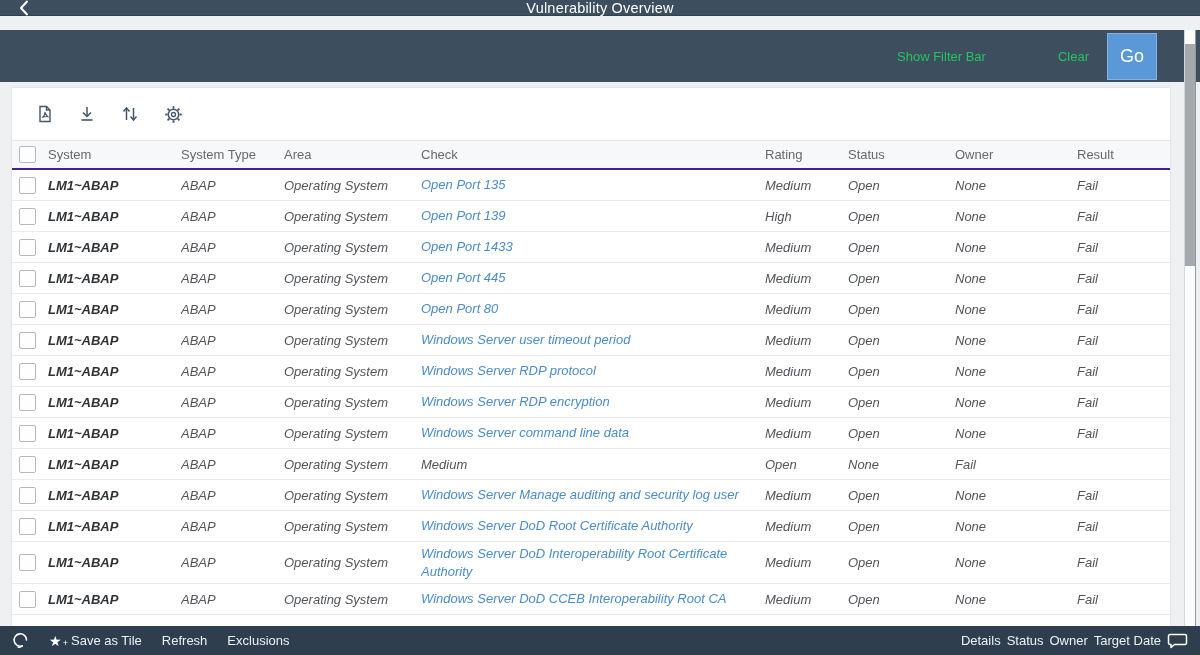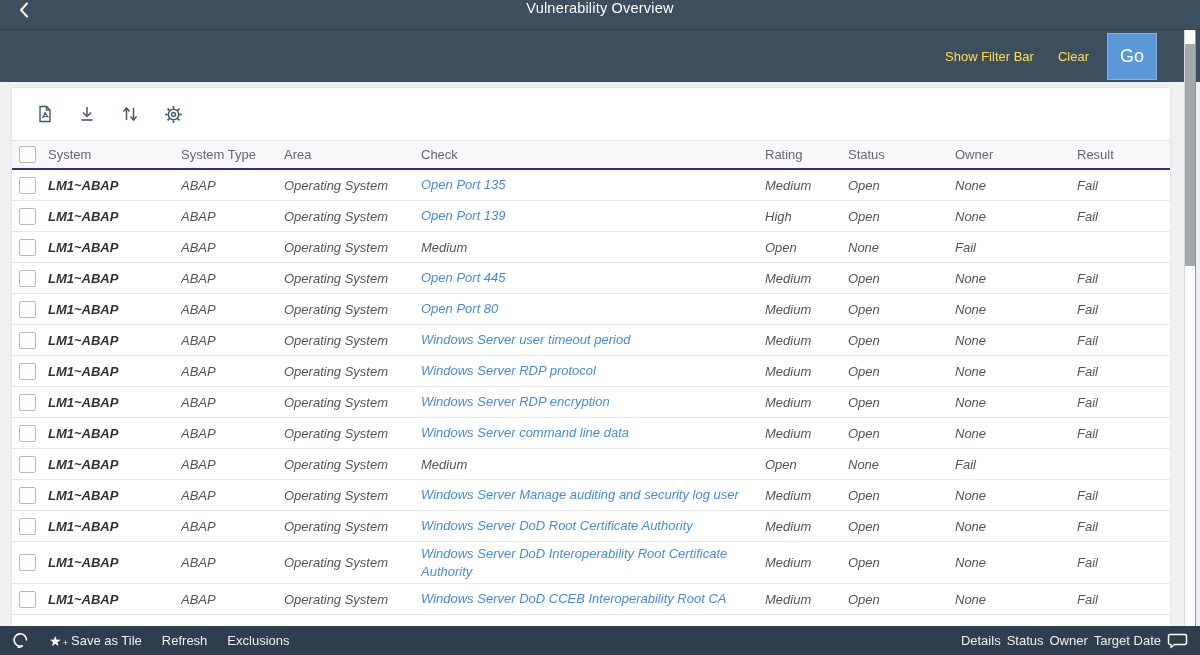--- a/index.html
+++ b/index.html
@@ -4,36 +4,36 @@
 <style>
   html,body{margin:0;padding:0;}
   body{
     width:1200px;height:655px;overflow:hidden;position:relative;
     font-family:"Liberation Sans", sans-serif;
     background:#eef0f1;
     -webkit-font-smoothing:antialiased;
   }
   
   .shell{
-    position:absolute;top:0;left:0;width:1200px;height:30px;
-    background:var(--shell-bg);display:flex;align-items:flex-start;
+    position:absolute;top:0;left:0;width:1200px;height:16px;
+    background:var(--shell-bg);display:flex;align-items:center;
     border-bottom:1px solid rgba(0,0,0,.18);box-sizing:border-box;text-decoration:underline;
   }
   .back-btn{margin-left:14px;width:20px;height:20px;display:flex;align-items:center;justify-content:center;cursor:pointer;}
   .shell-title{
     position:absolute;left:0;right:0;text-align:center;
     color:#fff;font-size:14.5px;letter-spacing:.2px;
   }
   
   .filterbar{
     position:absolute;top:30px;left:0;width:1200px;height:52px;
     background:var(--shell-bg);display:flex;align-items:center;justify-content:flex-end;
     padding-right:43px;box-sizing:border-box;gap:24px;
   }
-  .fb-link{color:#fde047;font-size:13px;cursor:pointer;}
+  .fb-link{color:#22c55e;font-size:13px;cursor:pointer;margin-left:48px;}
   .go-btn{
     background:var(--go-bg);color:#fff;font-size:18px;border:1px solid rgba(255,255,255,.25);
     border-radius:0;padding:12px 12px;margin-left:-6px;cursor:pointer;
   }
   
   .panel{
     position:absolute;top:88px;left:12px;width:1158px;height:538px;
     background:#fff;box-shadow:0 0 2px rgba(0,0,0,.12);
   }
   .panel-head{height:52px;display:flex;align-items:center;justify-content:space-between;padding:0 12px 0 21px;box-sizing:border-box;}
@@ -180,20 +180,21 @@
         <div class="cell">None</div>
         <div class="cell">Fail</div>
       </div>
       <div class="trow">
         <div class="cell cb-cell">
           <div class="checkbox"></div>
         </div>
         <div class="cell c-system">LM1~ABAP</div>
         <div class="cell">ABAP</div>
         <div class="cell">Operating System</div>
+        <div class="cell c-check"><a href="#" class="link">Open Port 1433</a></div>
         <div class="cell">Medium</div>
         <div class="cell">Open</div>
         <div class="cell">None</div>
         <div class="cell">Fail</div>
       </div>
       <div class="trow">
         <div class="cell cb-cell">
           <div class="checkbox"></div>
         </div>
         <div class="cell c-system">LM1~ABAP</div>

